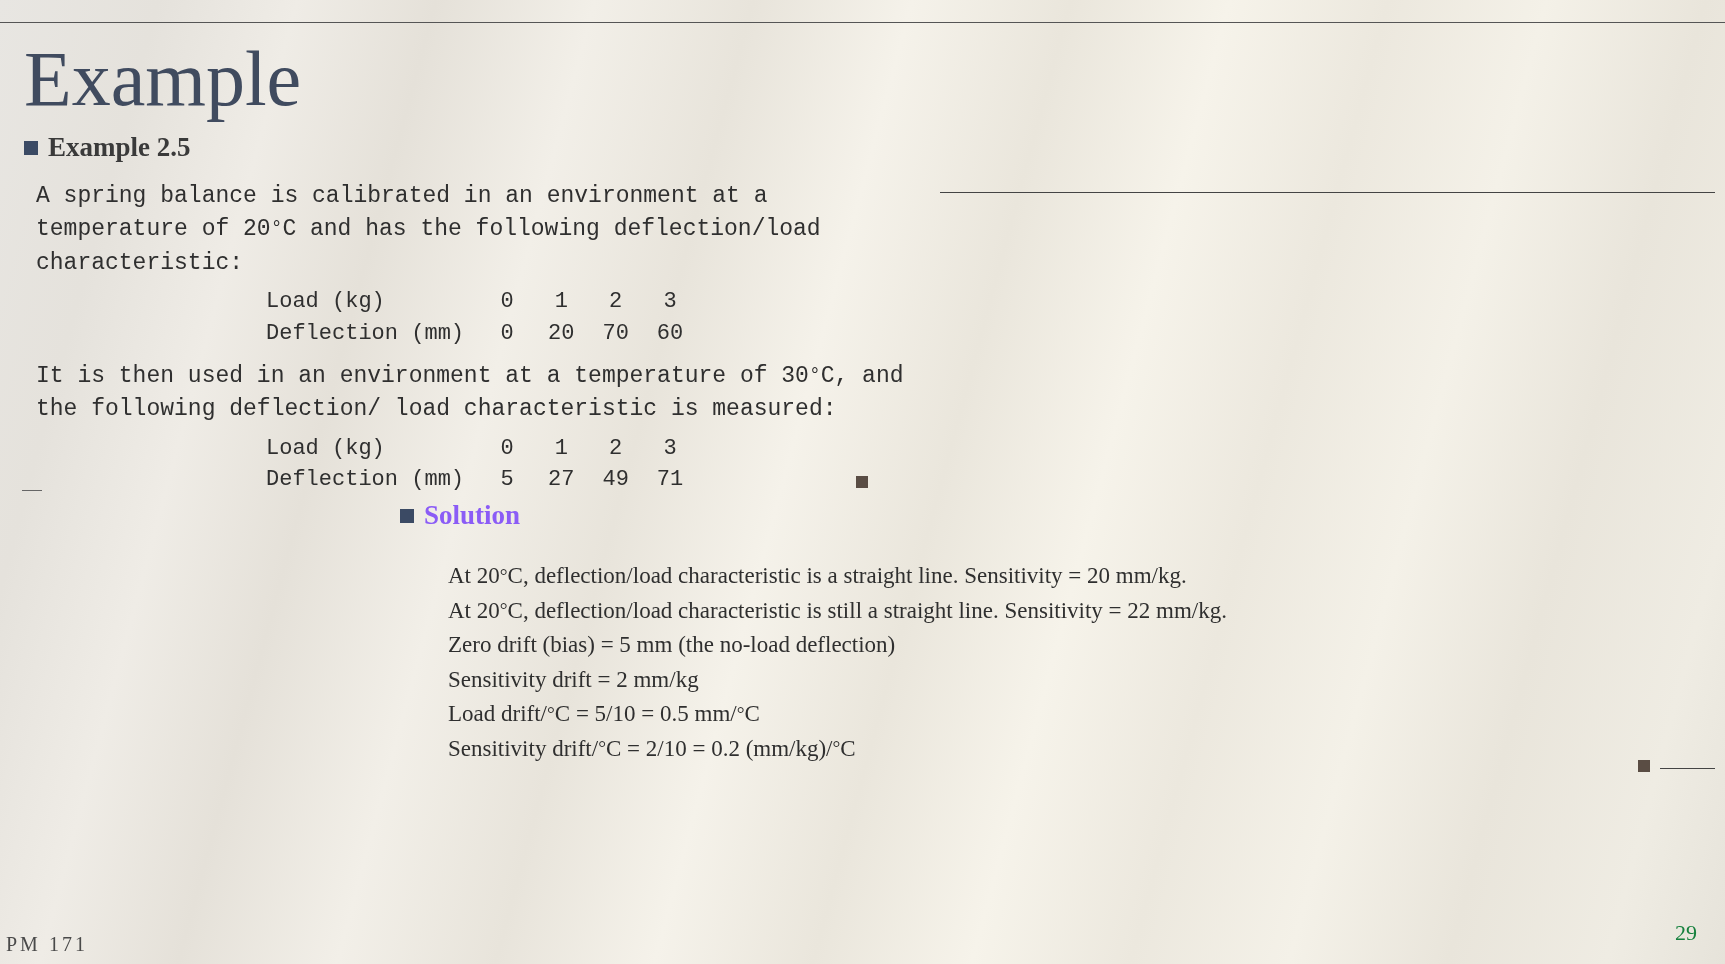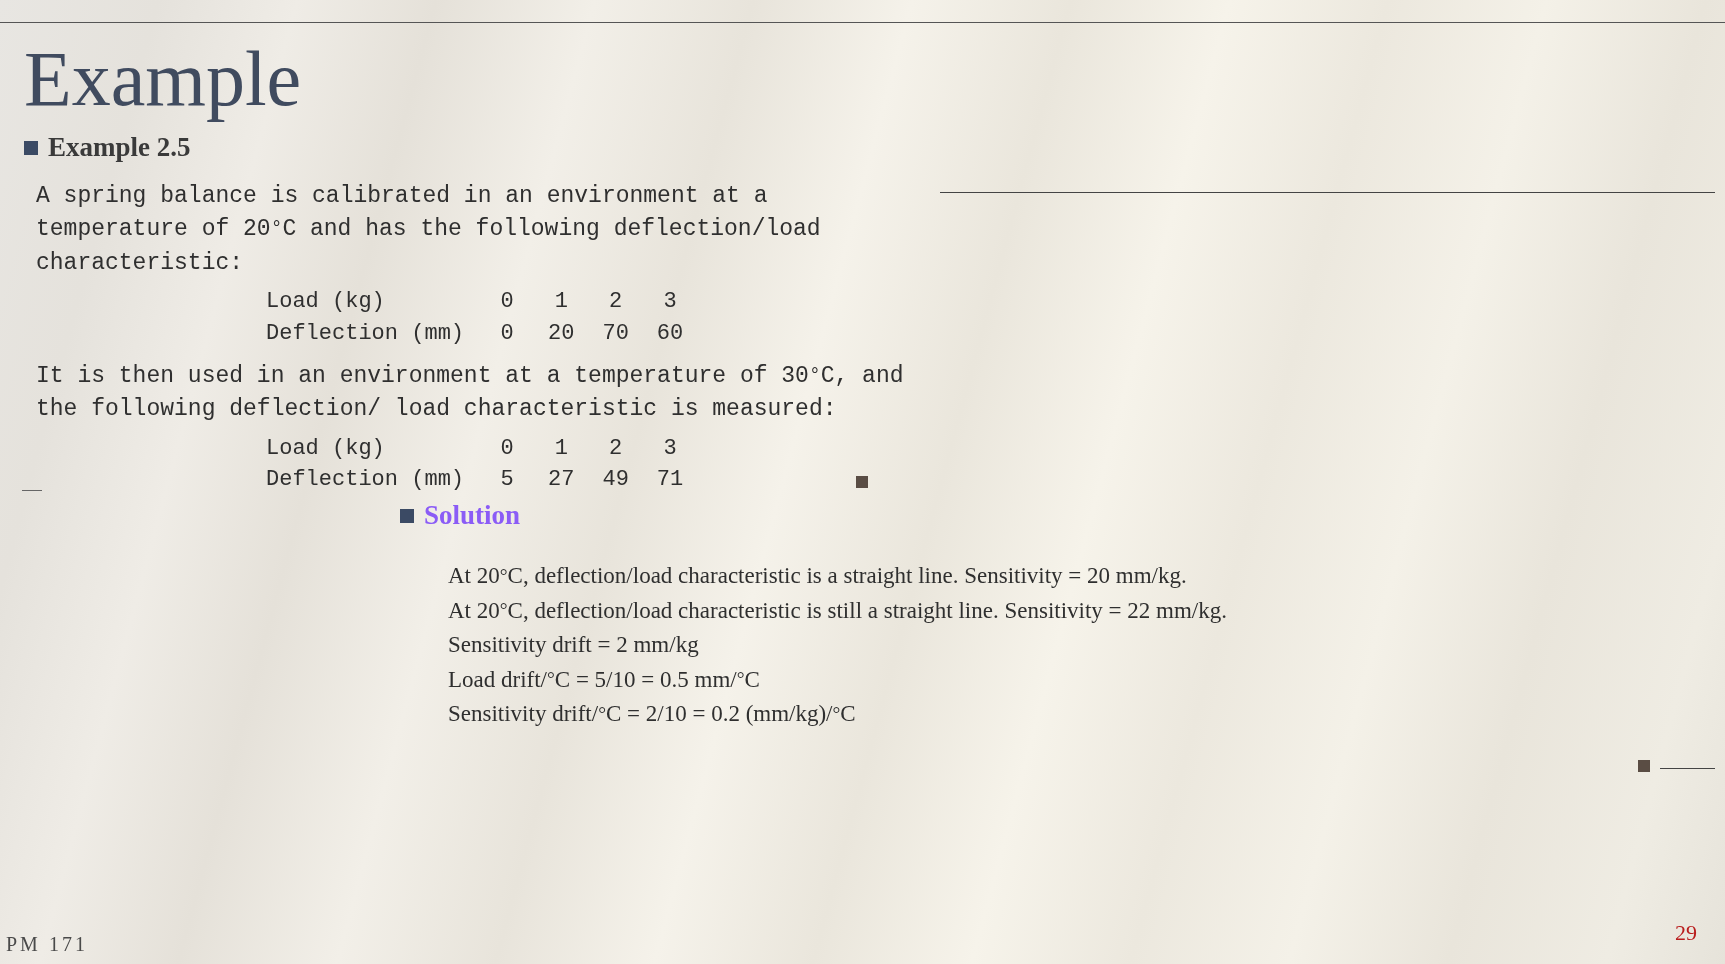--- a/index.html
+++ b/index.html
@@ -127,21 +127,21 @@
     }
     .right-rule-2 {
       position: absolute;
       top: 768px; right: 10px; width: 55px;
       border-top: 1px solid #444;
     }
     .page-number {
       position: absolute;
       bottom: 18px; right: 28px;
       font-size: 22px;
-      color: #b91c1c;
+      color: #15803d;
       font-family: 'Palatino Linotype', Palatino, Georgia, serif;
     }
     .course-code {
       position: absolute;
       bottom: 8px; left: 6px;
       font-size: 20px;
       color: #4a4a4a;
       letter-spacing: 3px;
       font-family: 'Palatino Linotype', Palatino, Georgia, serif;
     }
@@ -218,20 +218,21 @@
     <div class="solution-heading">
       <span class="bullet-square"></span><b>Solution</b>
     </div>
     <div class="solution-body">
       <div>
         <span>At 20</span><span class="deg">°</span><span>C, deflection/load characteristic is a straight line. Sensitivity = 20 mm/kg.</span>
       </div>
       <div>
         <span>At 20</span><span class="deg">°</span><span>C, deflection/load characteristic is still a straight line. Sensitivity = 22 mm/kg.</span>
       </div>
+      <div>Zero drift (bias) = 5 mm (the no-load deflection)</div>
       <div>Sensitivity drift = 2 mm/kg</div>
       <div>
         <span>Load drift/</span><span class="deg">°</span><span>C = 5/10 = 0.5 mm/</span><span class="deg">°</span><span>C</span>
       </div>
       <div>
         <span>Sensitivity drift/</span><span class="deg">°</span><span>C = 2/10 = 0.2 (mm/kg)/</span><span class="deg">°</span><span>C</span>
       </div>
     </div>
   </div>
 

